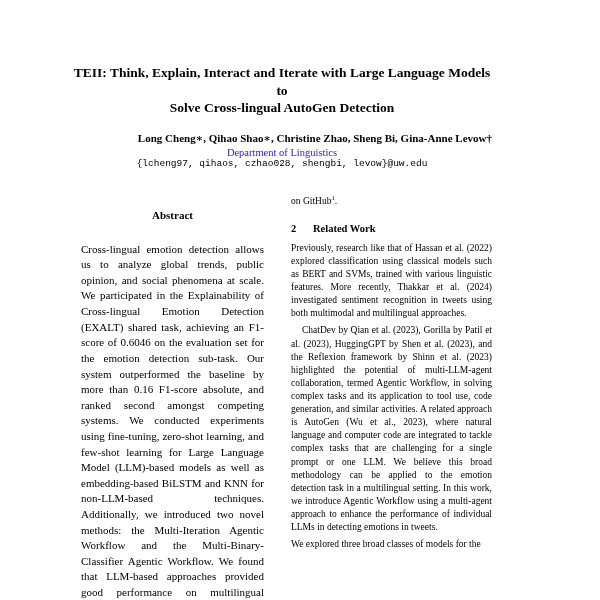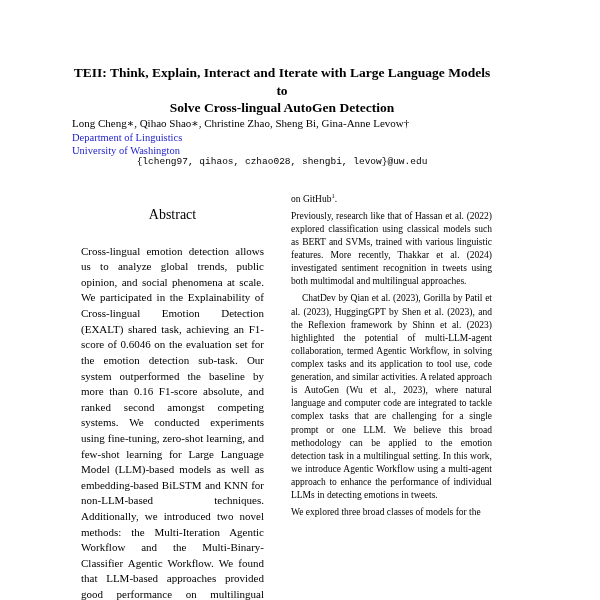--- a/index.html
+++ b/index.html
@@ -17,48 +17,49 @@
   }
   
   .title {
     text-align: center;
     font-weight: bold;
     font-size: 13.5px;
     line-height: 1.3;
   }
   .title-line { display: block; }
   .authors {
-    text-align: left;
-    font-weight: normal;
+    margin-top: 15px;
+    text-align: right;
+    font-weight: bold;
     font-size: 11px;
   }
   .affil {
     margin-top: 2px;
-    text-align: left;
+    text-align: center;
     font-size: 10.5px;
     color: var(--affil-color, #1d1dcd);
   }
   .email {
     margin-top: 0;
     text-align: center;
     font-size: 9.5px;
     font-family: "Liberation Mono", "DejaVu Sans Mono", monospace;
   }
   
   .columns {
     margin-top: 26px;
     display: flex;
     gap: 18px;
   }
   .col { width: 219px; }
   .abstract-heading {
     margin-top: 14px;
     text-align: center;
-    font-size: 14px;
-    font-weight: normal;
+    font-size: 11px;
+    font-weight: bold;
   }
   .abstract-text {
     margin-top: 21px;
     padding: 0 9px;
     font-size: 11px;
     line-height: 1.42;
     text-align: justify;
   }
   .section-heading {
     margin-top: 15px;
@@ -81,34 +82,34 @@
 
 <div class="page">
 
   <header>
     <h1 class="title">
       <span class="title-line">TEII: Think, Explain, Interact and Iterate with Large Language Models to</span>
       <span class="title-line">Solve Cross-lingual AutoGen Detection</span>
     </h1>
     <div class="authors">Long Cheng∗, Qihao Shao∗, Christine Zhao, Sheng Bi, Gina-Anne Levow†</div>
     <div class="affil">Department of Linguistics</div>
-    <div class="affil">University of Washington</div>
     <div class="email">{lcheng97, qihaos, czhao028, shengbi, levow}@uw.edu</div>
   </header>
 
   <div class="columns">
 
     <div class="col">
       <h2 class="abstract-heading">Abstract</h2>
       <p class="abstract-text">Cross-lingual emotion detection allows us to analyze global trends, public opinion, and social phenomena at scale. We participated in the Explainability of Cross-lingual Emotion Detection (EXALT) shared task, achieving an F1-score of 0.6046 on the evaluation set for the emotion detection sub-task. Our system outperformed the baseline by more than 0.16 F1-score absolute, and ranked second amongst competing systems. We conducted experiments using fine-tuning, zero-shot learning, and few-shot learning for Large Language Model (LLM)-based models as well as embedding-based BiLSTM and KNN for non-LLM-based techniques. Additionally, we introduced two novel methods: the Multi-Iteration Agentic Workflow and the Multi-Binary-Classifier Agentic Workflow. We found that LLM-based approaches provided good performance on multilingual emotion detection. Furthermore, ensembles combining all our experimented models yielded higher F1-scores than any single approach alone.</p>
     </div>
 
     <div class="col">
       <p class="body-text"><span>on GitHub</span><sup>1</sup><span>.</span></p>
 
+      <h2 class="section-heading"><span class="sec-num">2</span><span>Related Work</span></h2>
       <p class="body-text">Previously, research like that of Hassan et al. (2022) explored classification using classical models such as BERT and SVMs, trained with various linguistic features. More recently, Thakkar et al. (2024) investigated sentiment recognition in tweets using both multimodal and multilingual approaches.</p>
       <p class="body-text indent">ChatDev by Qian et al. (2023), Gorilla by Patil et al. (2023), HuggingGPT by Shen et al. (2023), and the Reflexion framework by Shinn et al. (2023) highlighted the potential of multi-LLM-agent collaboration, termed Agentic Workflow, in solving complex tasks and its application to tool use, code generation, and similar activities. A related approach is AutoGen (Wu et al., 2023), where natural language and computer code are integrated to tackle complex tasks that are challenging for a single prompt or one LLM. We believe this broad methodology can be applied to the emotion detection task in a multilingual setting. In this work, we introduce Agentic Workflow using a multi-agent approach to enhance the performance of individual LLMs in detecting emotions in tweets.</p>
 
       <p class="body-text">We explored three broad classes of models for the</p>
     </div>
 
   </div>
 </div>
 
 </body></html>

